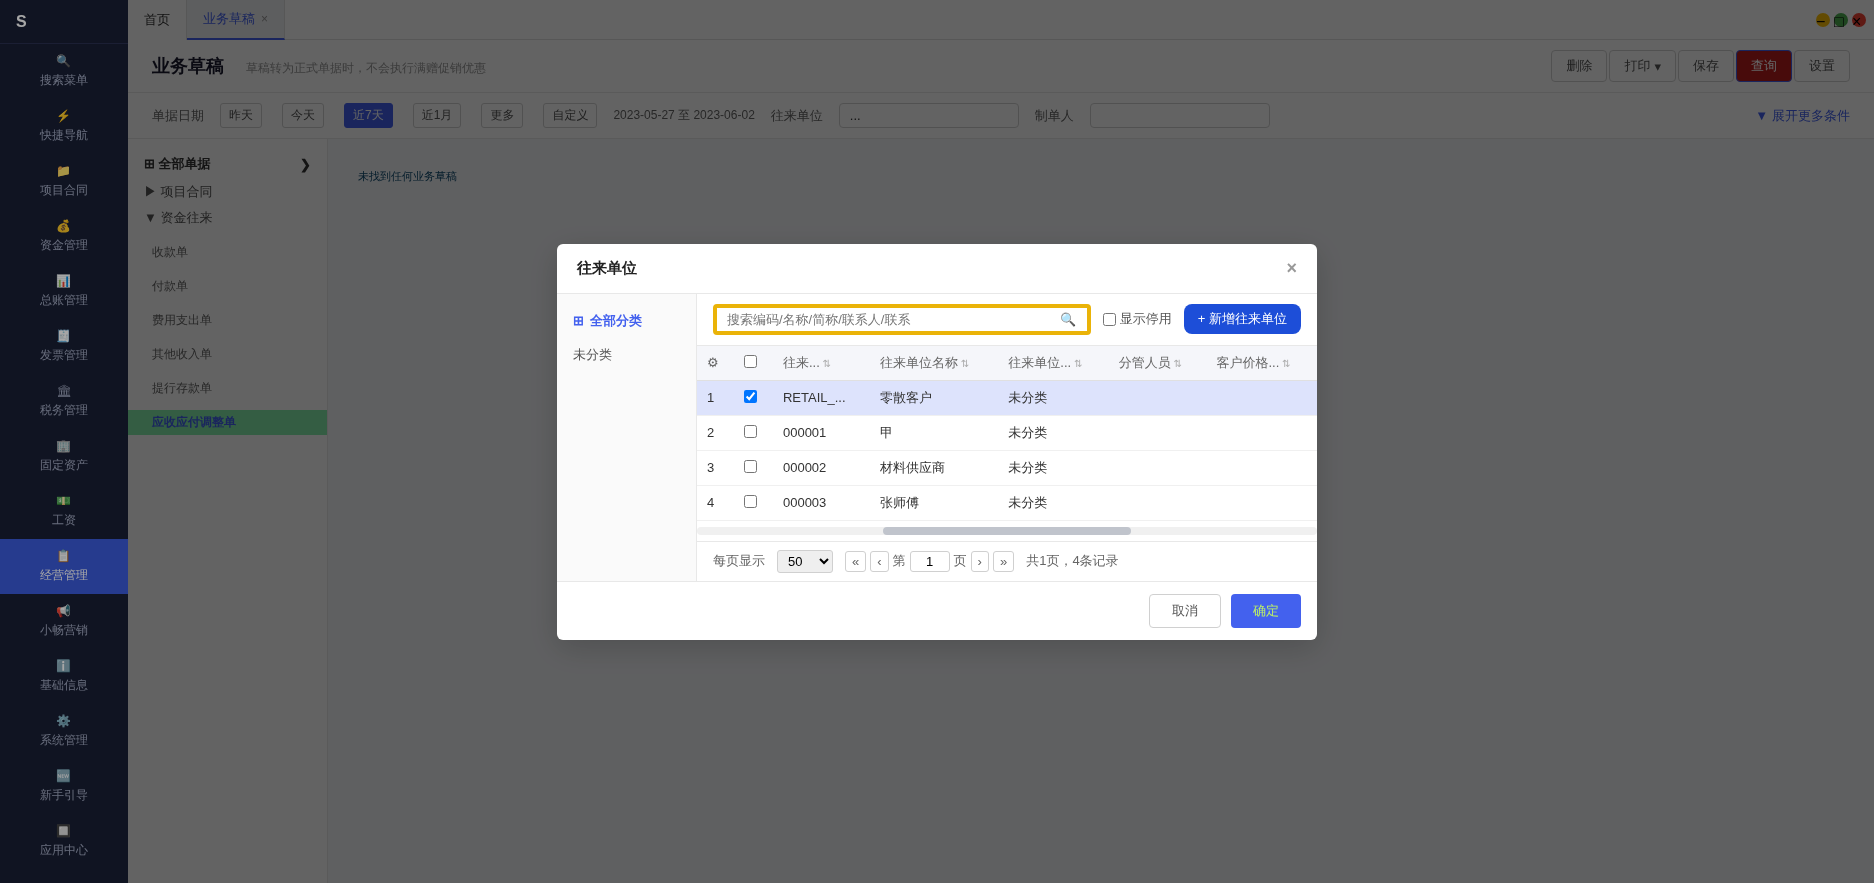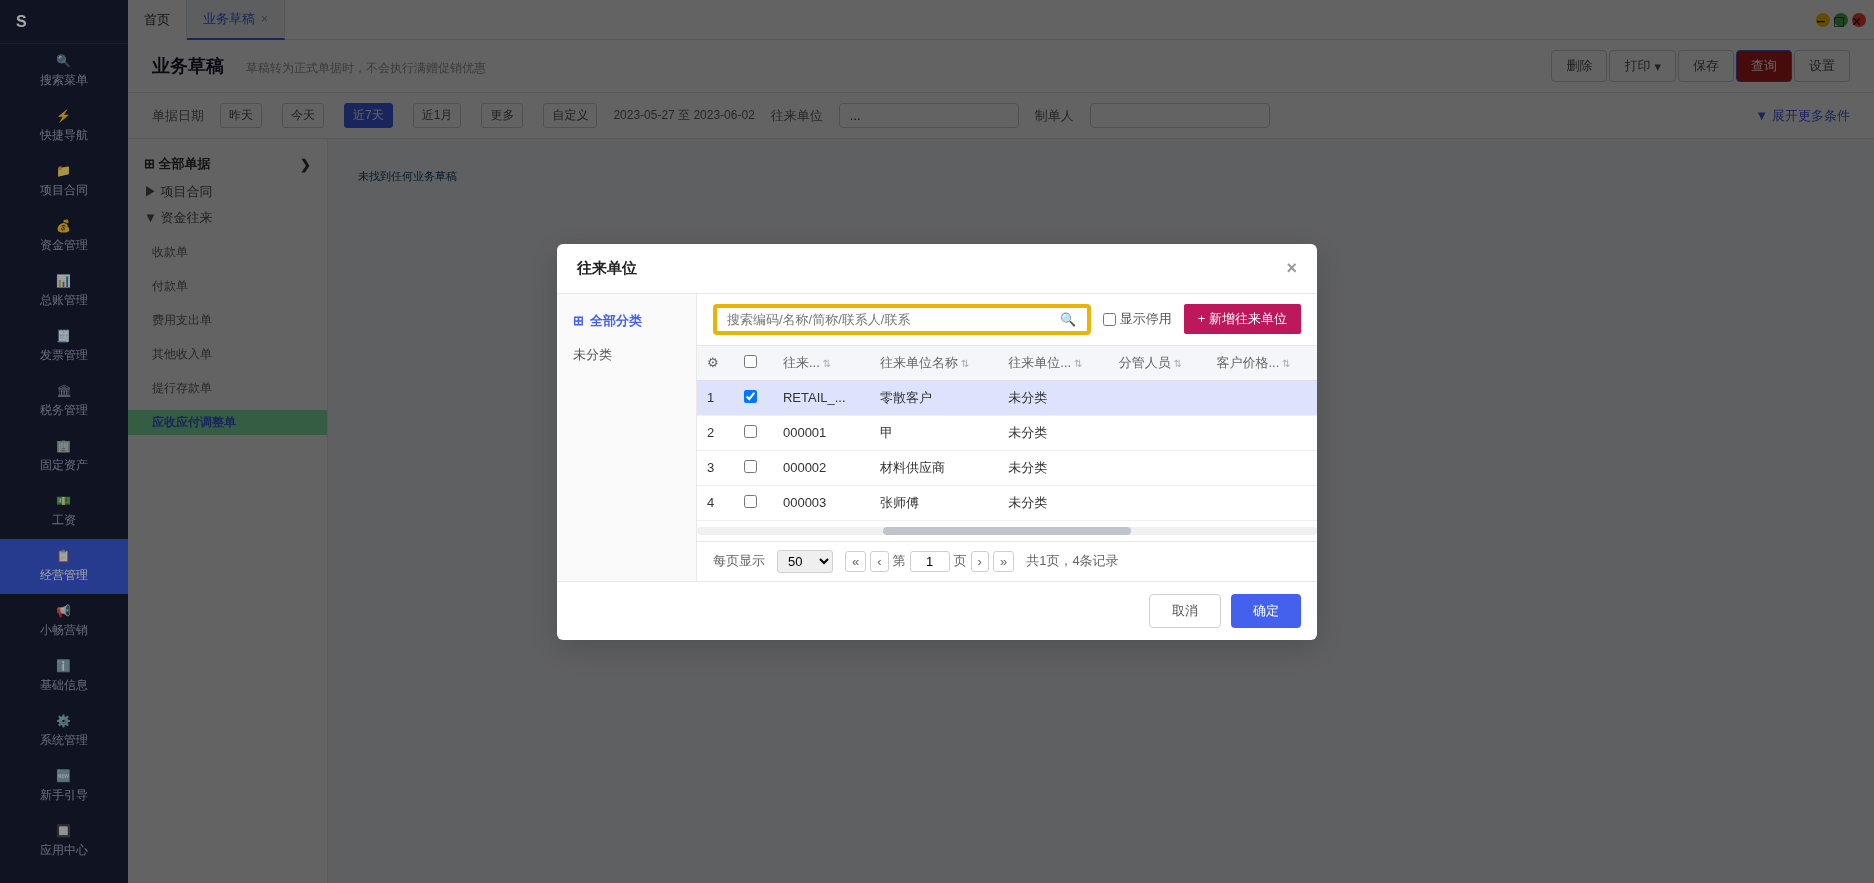--- a/index.html
+++ b/index.html
@@ -340,24 +340,24 @@
     }
     .show-disabled {
       display: flex;
       align-items: center;
       gap: 4px;
       font-size: 13px;
       color: #555;
       white-space: nowrap;
     }
     .add-btn {
-      background: #be185d;
+      background: #1d4ed8;
       color: #fff;
       border: none;
-      border-radius: 2px;
+      border-radius: 8px;
       padding: 6px 14px;
       font-size: 13px;
       cursor: pointer;
       white-space: nowrap;
     }
     
     .modal-table {
       flex: 1;
       overflow: auto;
     }
@@ -441,21 +441,21 @@
       font-size: 13px;
       color: #555;
     }
     .confirm-btn {
       padding: 7px 22px;
       border: none;
       background: #4361ee;
       border-radius: 4px;
       cursor: pointer;
       font-size: 13px;
-      color: #ffffff;
+      color: #bef264;
     }
     .col-sort { cursor: pointer; user-select: none; }
     .col-sort::after { content: ' ⇅'; font-size: 10px; color: #aaa; }
 
     
     .scrollbar-track {
       height: 8px;
       background: #f0f0f0;
       border-radius: 4px;
       margin: 6px 0;

